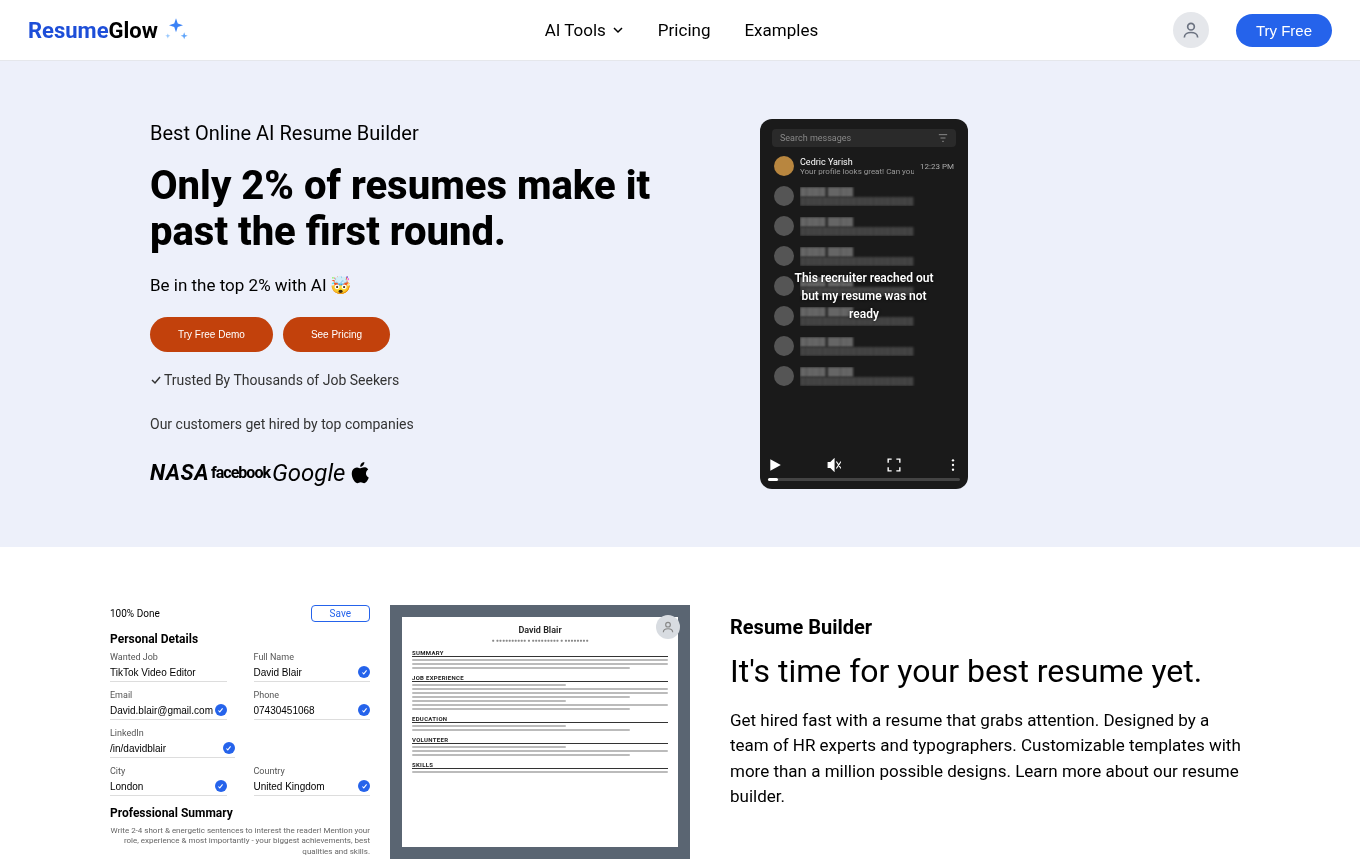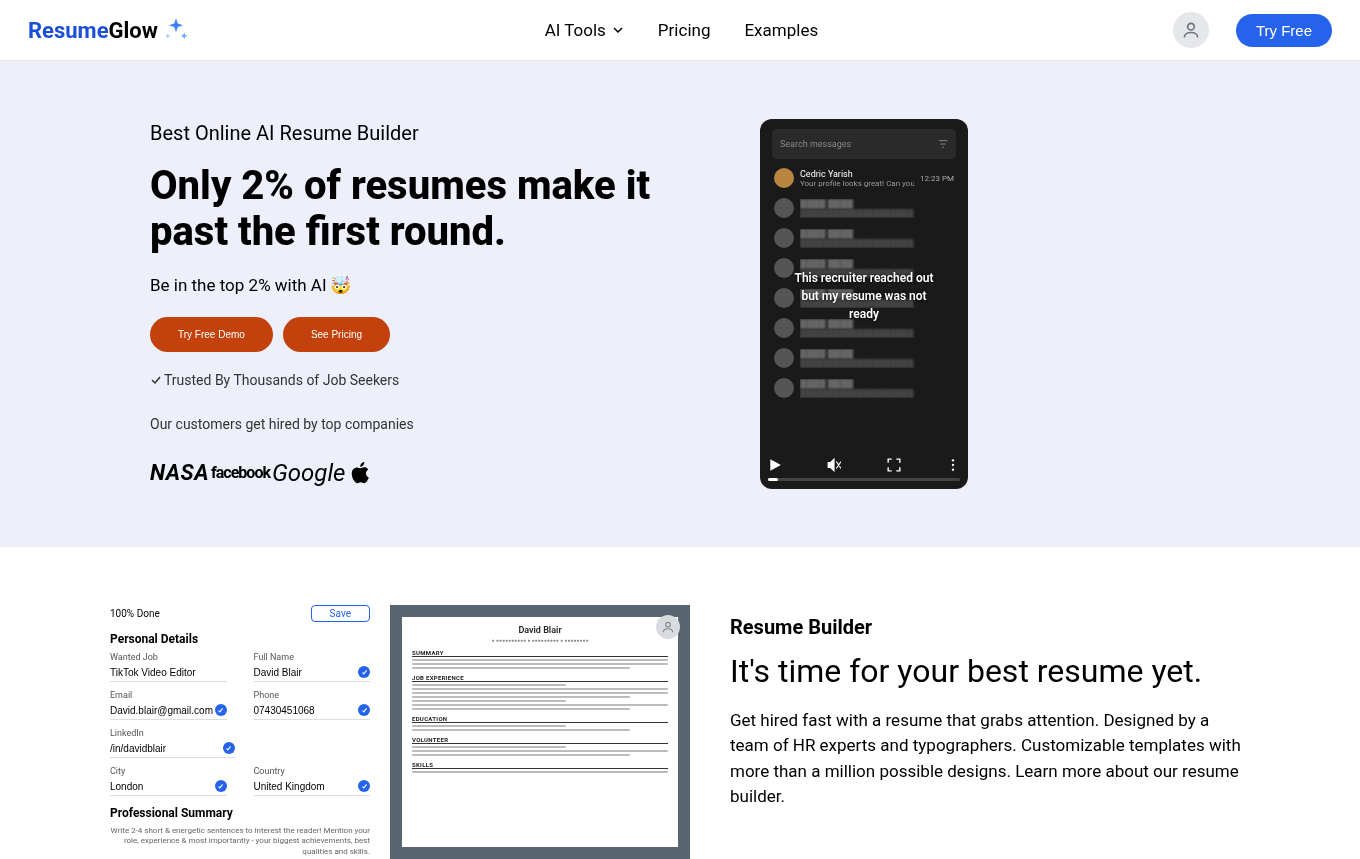--- a/index.html
+++ b/index.html
@@ -30,21 +30,21 @@
 .hired-line { font-size: 14px; color: #333; margin-bottom: 26px; }
 .company-logos { display: flex; align-items: center; gap: 2px; }
 .co-logo { font-weight: 700; font-size: 22px; font-style: italic; letter-spacing: 0.5px; }
 .co-facebook { font-weight: 700; font-size: 16px; letter-spacing: -1px; }
 .co-google { font-weight: 400; font-size: 24px; font-style: italic; }
 
 
 .phone { width: 208px; height: 370px; background: #1a1a1a; border-radius: 12px; padding: 6px; color: #ddd; font-size: 10px; position: relative; overflow: hidden; }
 .phone-top { display: flex; align-items: center; gap: 10px; padding: 6px; }
 .phone-top .spacer { flex: 1; }
-.phone-search { margin: 4px 6px; background: #2a2a2a; border-radius: 4px; padding: 10px 8px; font-size: 9px; color: #888; display: flex; justify-content: space-between; }
+.phone-search { margin: 4px 6px; background: #2a2a2a; border-radius: 4px; padding: 4px 8px; font-size: 9px; color: #888; display: flex; justify-content: space-between; }
 .msg-item { display: flex; align-items: center; gap: 6px; padding: 5px 8px; }
 .msg-avatar { width: 20px; height: 20px; border-radius: 50%; background: #555; flex-shrink: 0; }
 .msg-avatar.gold { background: #b8863f; }
 .msg-text { flex: 1; overflow: hidden; }
 .msg-name { font-size: 9px; color: #fff; white-space: nowrap; overflow: hidden; }
 .msg-name.blur { color: #666; filter: blur(1px); }
 .msg-sub { font-size: 8px; color: #999; white-space: nowrap; overflow: hidden; }
 .msg-sub.blur { color: #444; filter: blur(1px); }
 .msg-time { font-size: 8px; color: #aaa; }
 .overlay-text { position: absolute; left: 0; right: 0; top: 150px; text-align: center; color: #fff; font-size: 12px; font-weight: 600; line-height: 1.5; padding: 0 16px; text-shadow: 0 0 3px #000; }

